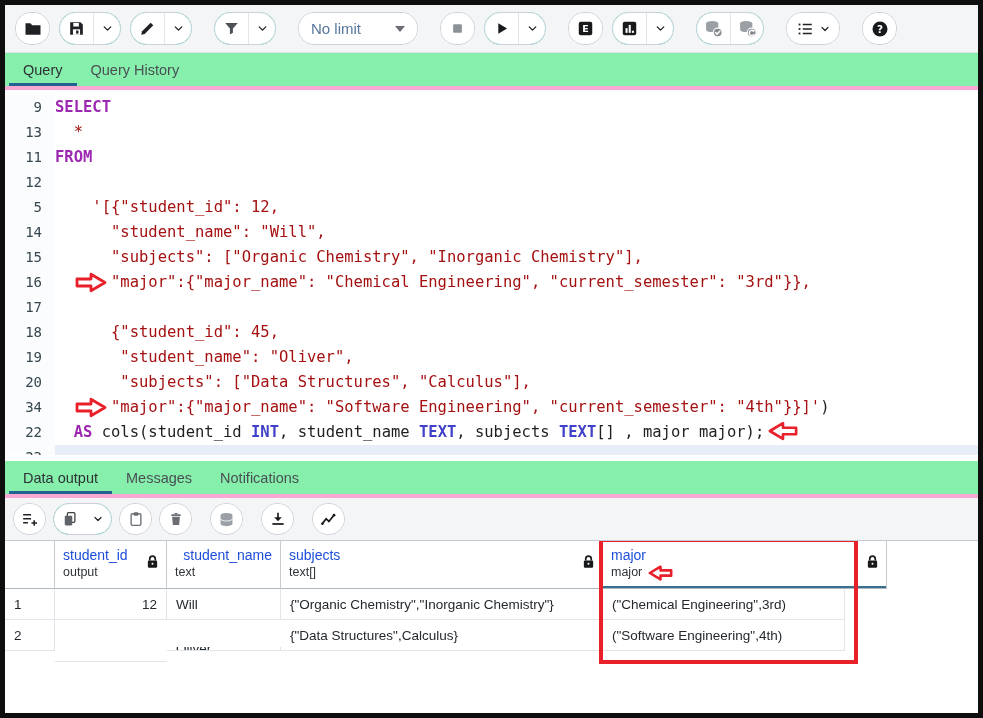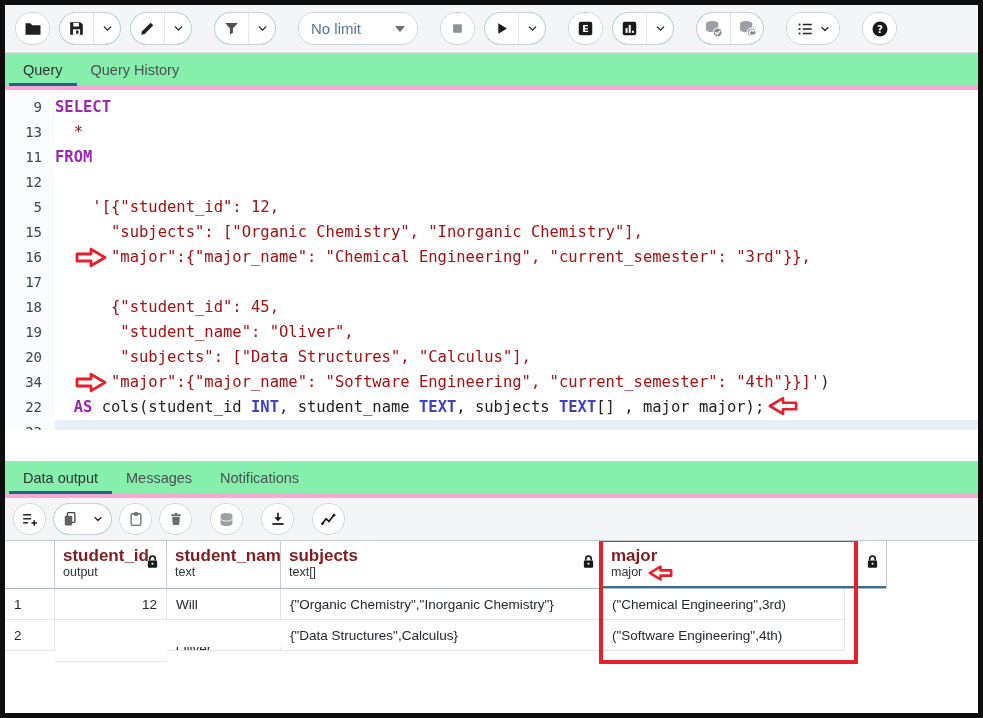--- a/index.html
+++ b/index.html
@@ -45,21 +45,21 @@
   
   .dtoolbar{height:43px;flex:none;background:#f4f5f7;border-bottom:1px solid #c6cacf;
     display:flex;align-items:center;padding:0 8px;gap:7px;box-sizing:border-box;}
   .dbtn{width:31px;height:30px;display:flex;align-items:center;justify-content:center;background:#fff;border:none;padding:0;cursor:pointer;}
   
   .gridwrap{flex:1;position:relative;background:#fff;overflow:hidden;}
   .ghead{display:flex;height:48px;box-sizing:border-box;}
   .hcell{position:relative;border-right:1px solid #c7ccd1;border-bottom:1px solid #aeb6bd;
     padding:6px 8px;box-sizing:border-box;background:#fff;cursor:pointer;}
   .hcell.sel{box-shadow:inset 0 -2px 0 #39708f;}
-  .hname{font-weight:bold;font-size:17px;color:#7f1d1d;line-height:17px;}
+  .hname{font-weight:normal;font-size:14px;color:#1d4ed8;line-height:17px;}
   .htype{font-size:12.5px;color:#2f3438;line-height:17px;display:flex;align-items:center;gap:6px;}
   .hlock{position:absolute;right:7px;top:13px;}
   .grow{display:flex;height:31px;box-sizing:border-box;}
   .gcell{border-right:1px solid #e1e4e8;border-bottom:1px solid #e1e4e8;box-sizing:border-box;
     font-size:13.5px;color:#24292e;display:flex;align-items:center;padding:0 9px;overflow:hidden;white-space:nowrap;cursor:cell;}
   .gcell.num{justify-content:flex-end;}
   .redbox{position:absolute;border:4px solid #e8202a;pointer-events:none;z-index:5;}
 </style>
 </head>
 <body>
@@ -229,20 +229,24 @@
     <div class="cl">
       <span class="ln">11</span>
       <span class="code"><span class="kw">FROM</span></span>
     </div>
     <div class="cl">
       <span class="ln">12</span>
     </div>
     <div class="cl">
       <span class="ln">5</span>
       <span class="code"><span class="str">    '[{"student_id": 12,</span></span>
+    </div>
+    <div class="cl">
+      <span class="ln">14</span>
+      <span class="code"><span class="str">      "student_name": "Will",</span></span>
     </div>
     <div class="cl">
       <span class="ln">15</span>
       <span class="code"><span class="str">      "subjects": ["Organic Chemistry", "Inorganic Chemistry"],</span></span>
     </div>
     <div class="cl">
       <span class="ln">16</span>
       <span class="code"><span class="str">      "major":{"major_name": "Chemical Engineering", "current_semester": "3rd"}},</span></span>
       <svg class="arrowR" width="32" height="21" viewBox="0 0 32 21">
         <path d="M2 7h14V2.2L30 10.5 16 18.8V14H2z" fill="#fff" stroke="#e8202a" stroke-width="2.8" stroke-linejoin="round"></path>

